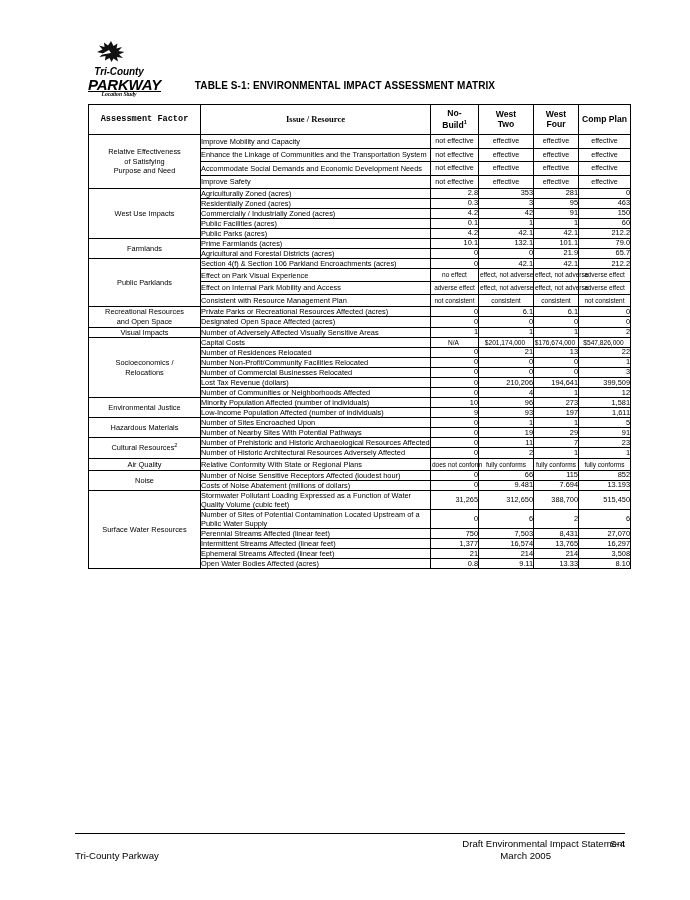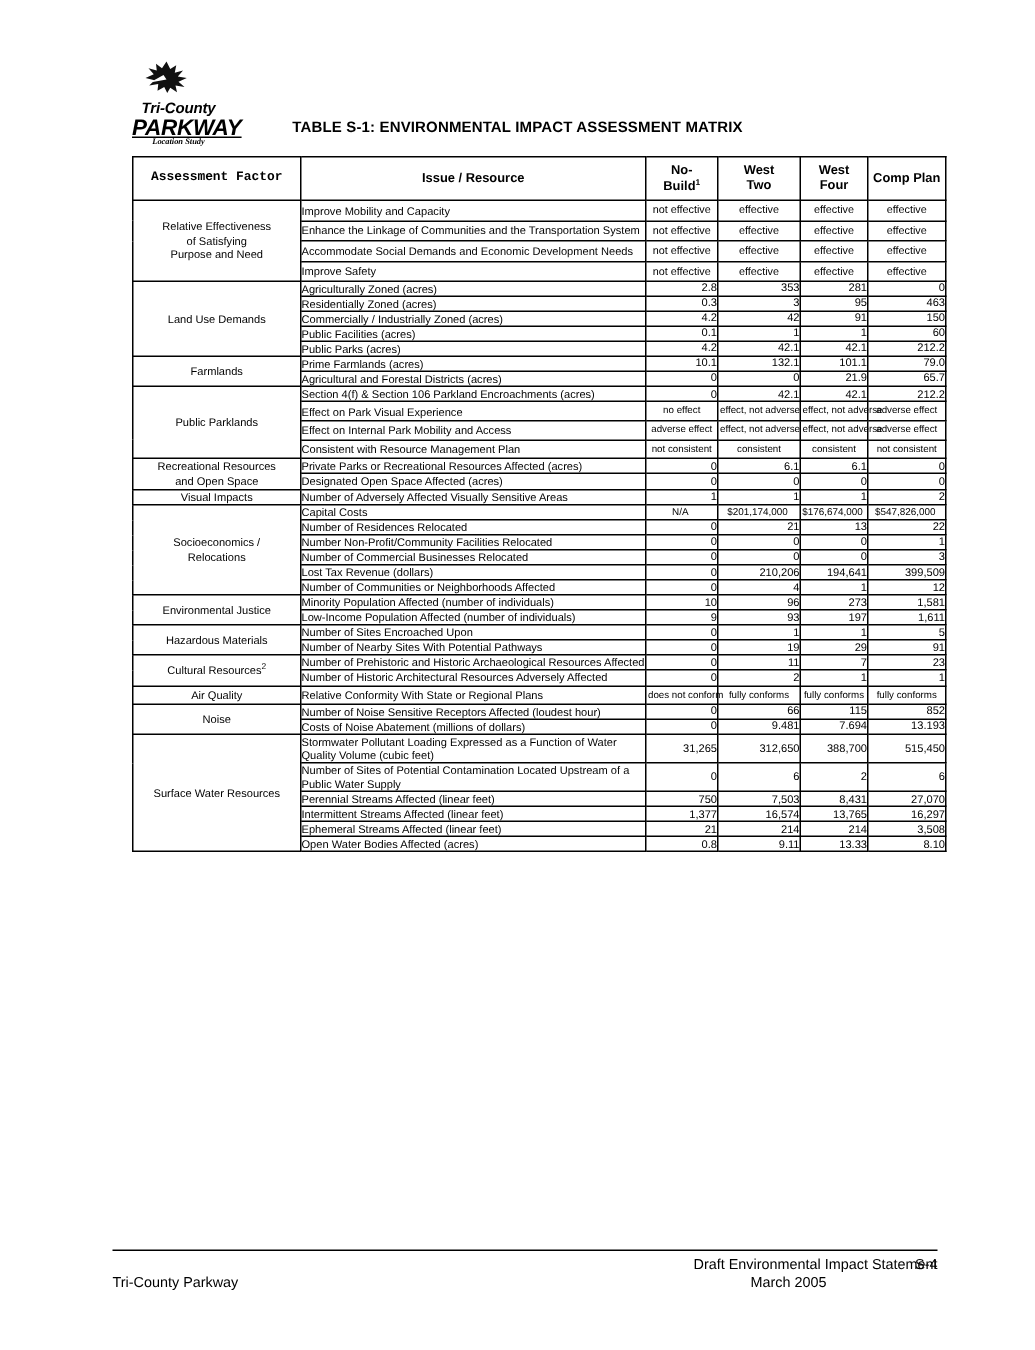--- a/index.html
+++ b/index.html
@@ -106,21 +106,21 @@
     font-weight: bold;
     padding: 4px 2px;
     line-height: 1.12;
   }
   td.hdr-factor {
     font-family: Liberation Mono, monospace;
     font-size: 9.6px;
     font-weight: bold;
   }
   td.hdr-issue {
-    font-family: Liberation Sans, sans-serif;
+    font-family: Liberation Serif, serif;
     font-size: 8.8px;
   }
   .sup { font-size: 5.6px; vertical-align: super; }
 
   
   td.factor {
     text-align: center;
     font-size: 8.2px;
     line-height: 1.3;
     padding: 2px 3px;
@@ -247,21 +247,21 @@
           <td class="val word">effective</td>
         </tr>
         <tr>
           <td class="issue">Improve Safety</td>
           <td class="val word">not effective</td>
           <td class="val word">effective</td>
           <td class="val word">effective</td>
           <td class="val word">effective</td>
         </tr>
         <tr>
-          <td class="factor" rowspan="5"><span>Land Use Demands</span></td>
+          <td class="factor" rowspan="5"><span>West Use Impacts</span></td>
           <td class="issue">Agriculturally Zoned (acres)</td>
           <td class="val">2.8</td>
           <td class="val">353</td>
           <td class="val">281</td>
           <td class="val">0</td>
         </tr>
         <tr>
           <td class="issue">Residentially Zoned (acres)</td>
           <td class="val">0.3</td>
           <td class="val">3</td>

